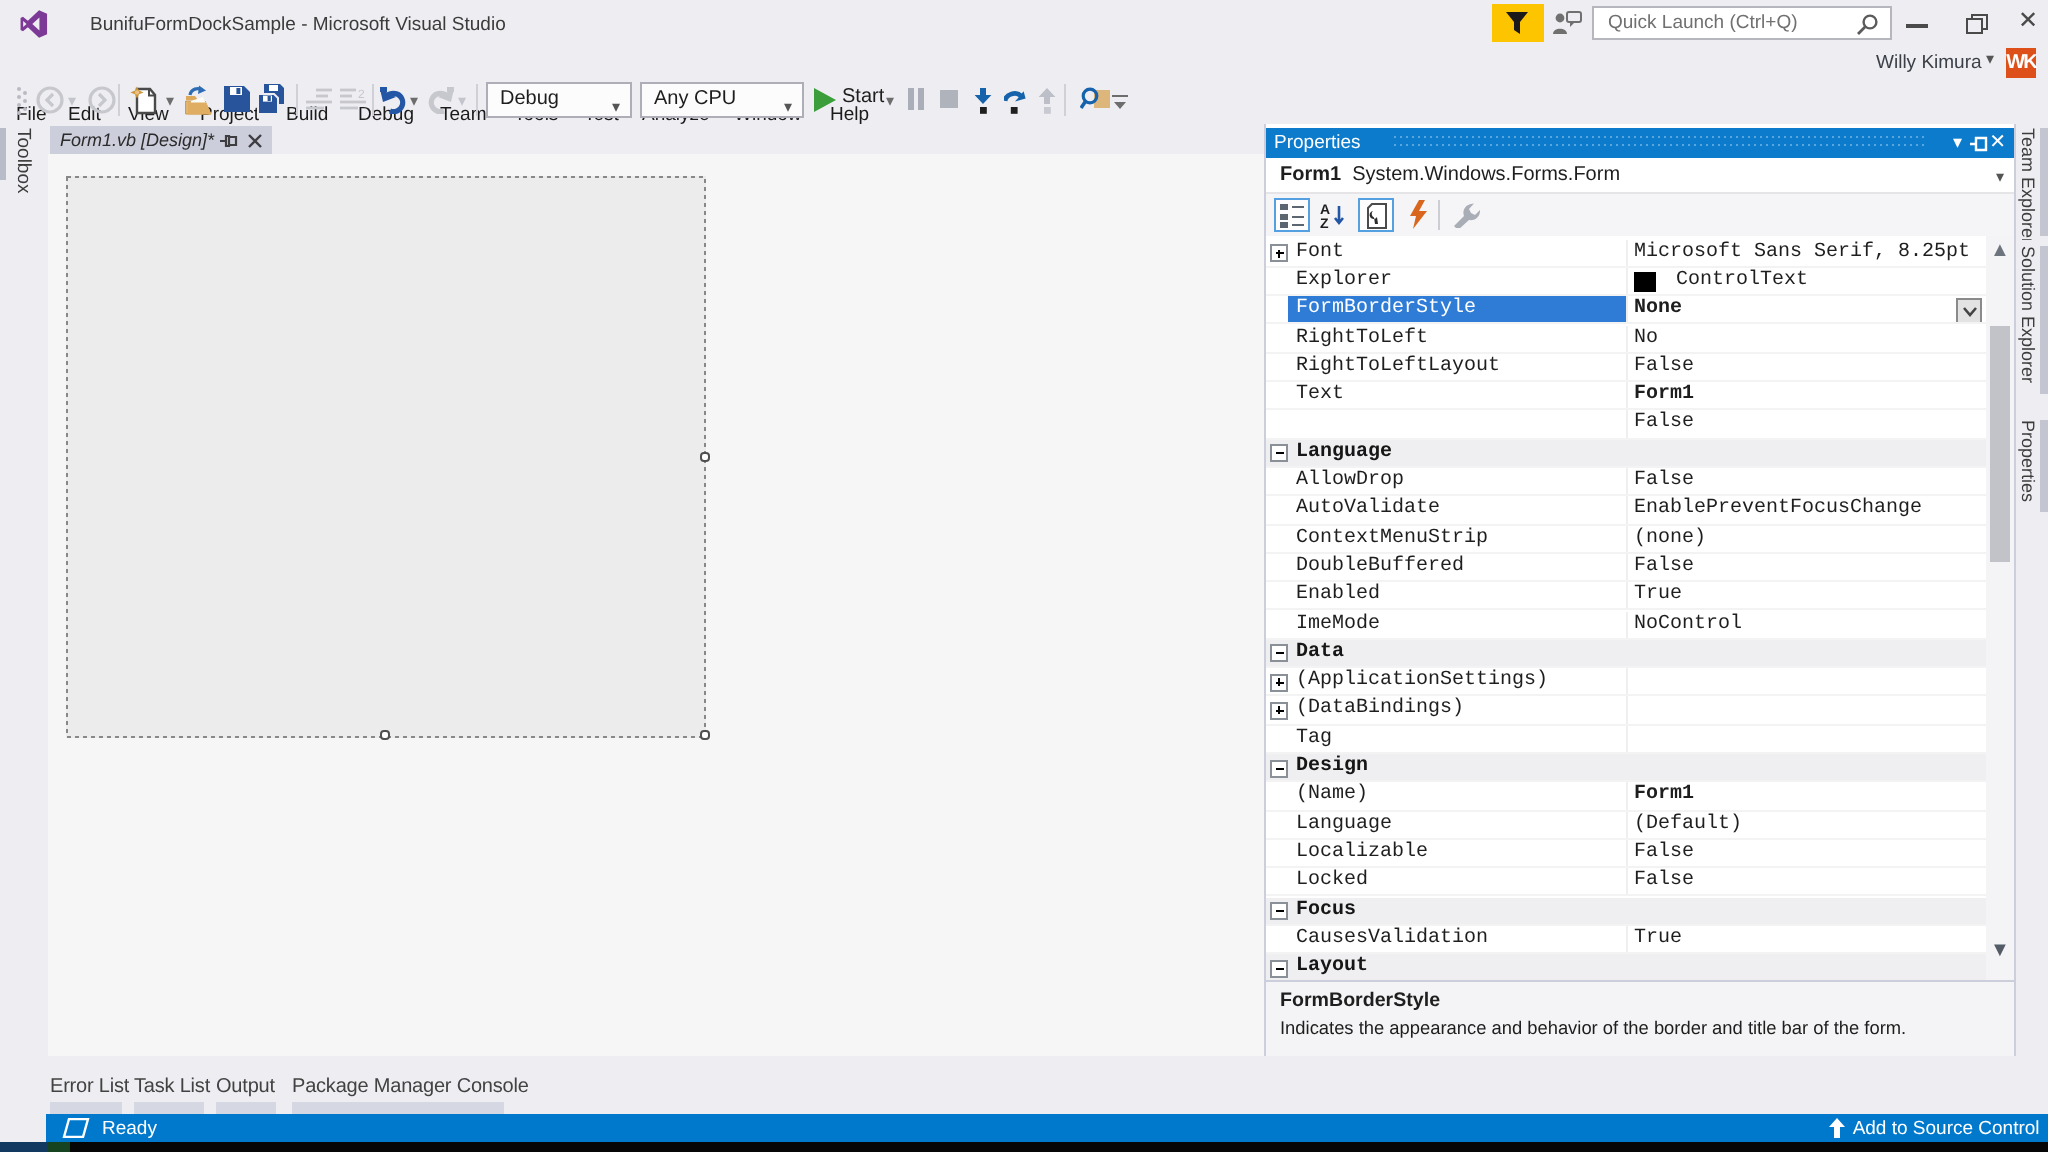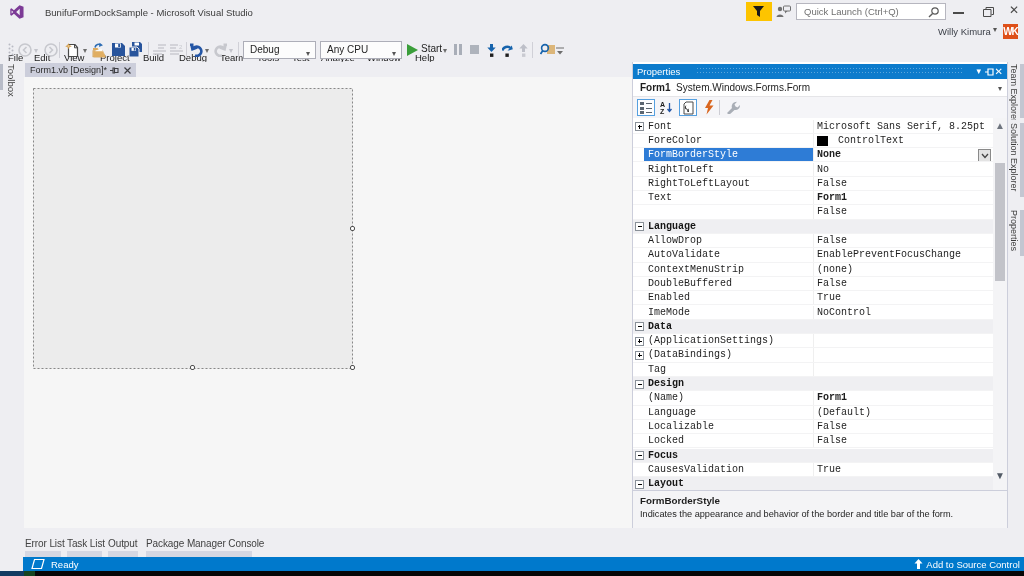--- a/index.html
+++ b/index.html
@@ -29,21 +29,21 @@
 .caret.dis { color:#C4C5CC; }
 .combo { position:absolute; top:1px; height:18px; background:#FCFCFC; border:1px solid #ADAEB8; font-size:10px; line-height:16px; padding-left:6px; color:#1E1E1E; }
 .combo .cc { position:absolute; right:5px; top:4px; font-size:8px; color:#555; }
 
 #main { left:0; top:62px; width:1024px; height:466px; }
 #leftrail { left:0; top:0; width:24px; height:466px; background:#EEEEF2; }
 #tbxtab { left:0px; top:2px; width:22px; height:40px; }
 #tbxtab .edge { position:absolute; left:0px; top:0; width:3px; height:26px; background:#B8BCC8; }
 #tbxtab .lbl { position:absolute; left:6px; top:0px; writing-mode:vertical-rl; font-size:9.5px; color:#3C3C3C; }
 #docarea { left:24px; top:0; width:609px; height:466px; background:#F6F6F6; }
-#tabstrip { left:24px; top:0px; width:609px; height:15px; background:#EEEEF2; }
+#tabstrip { left:24px; top:0px; width:609px; height:15px; background:#EEEEF2;font-style:italic; }
 #doctab { position:absolute; left:1px; top:1px; width:111px; height:14px; background:#CCCEDB; color:#2B2B2B; font-size:9px; line-height:14px; padding-left:5px; letter-spacing:0px; }
 #formrect { left:33px; top:26px; width:320px; height:281px; background:#ECECEC; }
 .handle { position:absolute; width:5px; height:5px; background:#fff; border:1.5px solid #4F4F4F; border-radius:2px; }
 
 #props { left:633px; top:0px; width:374px; height:466px; background:#fff; }
 #ptitle { left:0; top:2px; width:374px; height:15px; background:#0C7BCC; color:#fff; line-height:15px; padding-left:4px; font-size:9.5px; }
 #ptitle .grip { position:absolute; left:64px; top:4px; right:44px; height:8px;
   background-image:radial-gradient(circle at 0.5px 0.5px, rgba(255,255,255,.32) 0.55px, transparent 0.8px);
   background-size:3px 4px; }
 #pobj { left:0; top:17px; width:374px; height:18px; background:#fff; line-height:18px; border-bottom:1px solid #E5E5E8; }
@@ -328,21 +328,21 @@
   </div>
   <div class="abs" id="grid">
     <div class="row" style="top:1.6px">
           <span class="pm p"></span>
           <span class="nm">Font</span>
           <span class="vl">Microsoft Sans Serif, 8.25pt</span>
           <span class="csep"></span>
           <span class="sep"></span>
         </div>
     <div class="row" style="top:15.9px">
-          <span class="nm">ForeColor</span>
+          <span class="nm">Explorer</span>
           <span style="position:absolute;left:184px;top:2px;width:11px;height:10px;background:#000"></span>
           <span class="vl" style="left:205px">ControlText</span>
           <span class="csep"></span>
           <span class="sep"></span>
         </div>
     <div class="row" style="top:30.2px">
           <div style="position:absolute;left:11px;top:0;width:169px;height:14.3px;background:#2E7CD6"></div>
           <span class="nm" style="color:#fff;z-index:1">FormBorderStyle</span>
           <span class="vl"><b>None</b></span>
           <div style="position:absolute;left:345px;top:0.5px;width:13px;height:13px;background:#E3E3E3;border:1px solid #8A8A8A">

